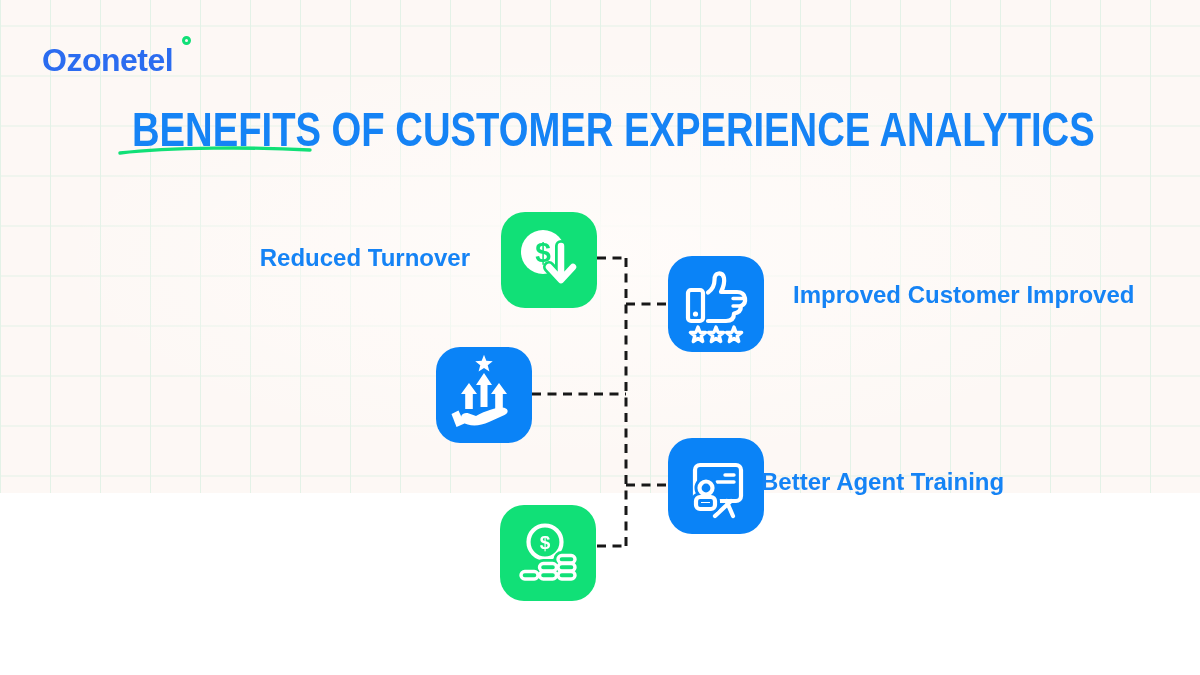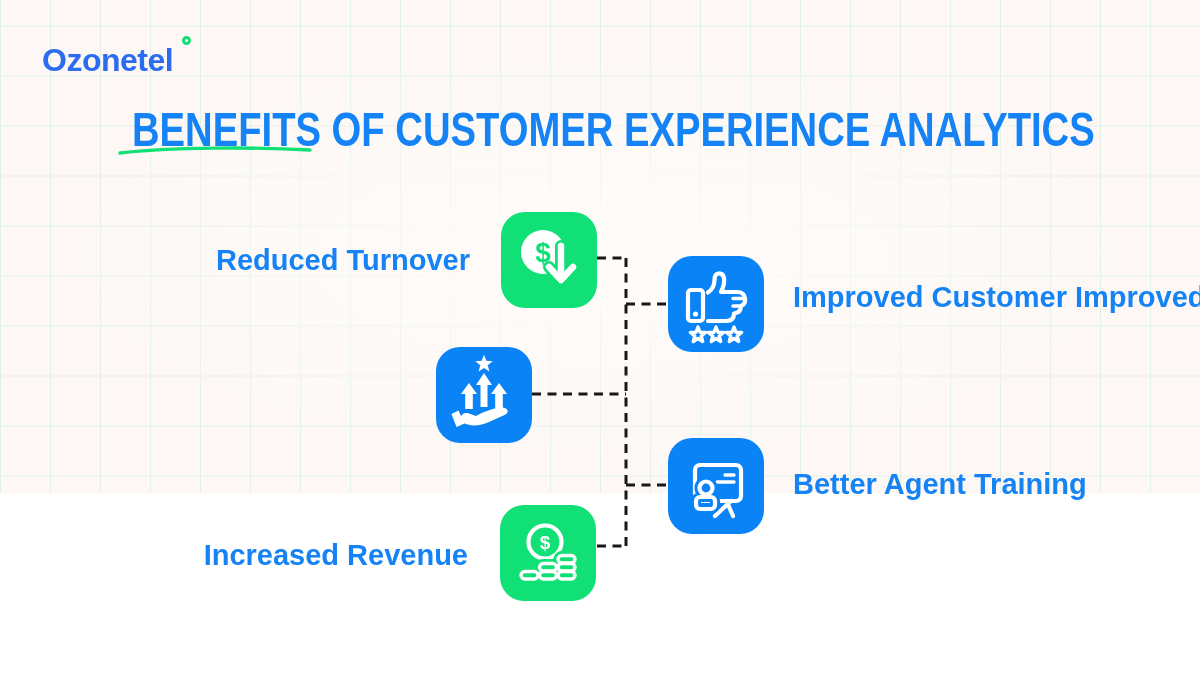--- a/index.html
+++ b/index.html
@@ -24,21 +24,21 @@
   .logo .ring{position:absolute;right:-18px;top:-6px;width:9px;height:9px;
     border:3.5px solid var(--green);border-radius:50%;display:block}
   .title{position:absolute;left:0;top:101px;width:100%;text-align:center;
     font-size:49px;font-weight:700;color:var(--labelblue);
     transform:scaleX(.78);transform-origin:50% 50%;white-space:nowrap}
   .underline{position:absolute;left:116px;top:144px;width:200px;height:14px}
   .tile{position:absolute;width:96px;height:96px;border-radius:24px}
   .tile.green{background:var(--green)}
   .tile.blue{background:var(--blue)}
   .tile svg{width:96px;height:96px;display:block}
-  .label{position:absolute;font-size:29px;font-weight:700;color:var(--labelblue);white-space:nowrap}
+  .label{position:absolute;font-size:24px;font-weight:700;color:var(--labelblue);white-space:nowrap}
   .connectors{position:absolute;left:0;top:0;width:1200px;height:675px;pointer-events:none}
   .dash{stroke:var(--ink);stroke-width:3;stroke-dasharray:9 6.5;fill:none}
   
   .s{stroke:#fff;stroke-width:4.2;fill:none;stroke-linecap:round;stroke-linejoin:round}
   .s2{stroke:#fff;stroke-width:3.4;fill:none;stroke-linecap:round;stroke-linejoin:round}
   .f{fill:#fff}
   .halo-g{stroke:var(--green);stroke-width:12;fill:none;stroke-linecap:round;stroke-linejoin:round}
   .halo-g2{stroke:var(--green);stroke-width:9;fill:none;stroke-linejoin:round}
   .halo-b{stroke:var(--blue);stroke-width:10;fill:none;stroke-linecap:round;stroke-linejoin:round}
   .dollar-g{fill:var(--green);font-weight:700;font-size:28px;font-family:"Liberation Sans",sans-serif}
@@ -108,23 +108,22 @@
     <svg viewBox="0 0 96 96">
       <rect x="27" y="27" width="46" height="36" rx="5" class="s"></rect>
       <path class="s2" d="M57 37 H66 M49 44 H66"></path>
       <path class="s" d="M63 63 L47 78 M58.5 63 L65 78"></path>
       <circle cx="38" cy="50" r="6.5" class="halo-b"></circle>
       <rect x="28" y="59" width="19" height="12" rx="4" class="halo-b"></rect>
       <circle cx="38" cy="50" r="6.5" class="s"></circle>
       <rect x="28" y="59" width="19" height="12" rx="4" class="s"></rect>
     </svg>
   </div>
-  <div class="label" style="left:793px;top:468px">Better Agent Training</div>
+  <div class="label" style="left:761px;top:468px">Better Agent Training</div>
 
-  <div class="label" style="right:732px;top:539px">Increased Revenue</div>
   <div class="tile green" style="left:500px;top:505px">
     <svg viewBox="0 0 96 96">
       <circle cx="45" cy="37" r="16.5" class="s"></circle>
       <text x="45" y="44" text-anchor="middle" class="dollar-w">$</text>
       <g class="halo-g2">
         <rect x="58" y="50.5" width="17" height="7.5" rx="3.75"></rect>
         <rect x="39.5" y="58.5" width="17" height="7.5" rx="3.75"></rect>
         <rect x="58" y="58.5" width="17" height="7.5" rx="3.75"></rect>
         <rect x="21" y="66.5" width="17" height="7.5" rx="3.75"></rect>
         <rect x="39.5" y="66.5" width="17" height="7.5" rx="3.75"></rect>

